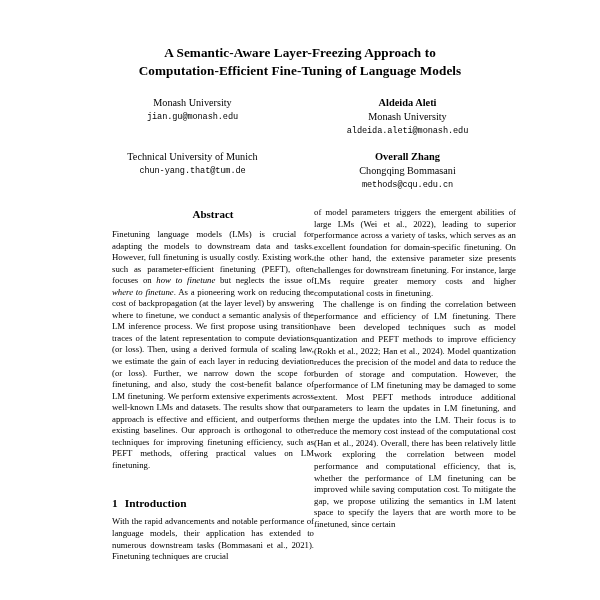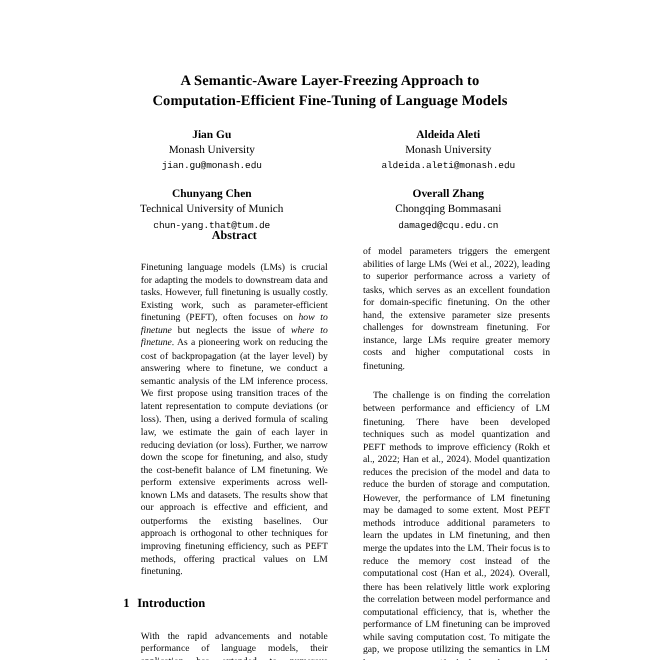--- a/index.html
+++ b/index.html
@@ -16,21 +16,21 @@
   }
   #page {
     position: relative;
     width: 600px;
     height: 600px;
     background: #ffffff;
     box-sizing: border-box;
     padding: 0;
   }
   .title-block {
-    padding-top: 64px;
+    padding-top: 44px;
     text-align: center;
   }
   .paper-title {
     font-family: "Liberation Serif", serif;
     font-weight: bold;
     font-size: 13.2px;
     line-height: 17.5px;
     letter-spacing: 0.1px;
     margin: 0 auto;
     width: 430px;
@@ -82,28 +82,28 @@
     text-align: center;
     font-weight: bold;
     font-size: 11px;
     line-height: 14px;
     margin-bottom: 8px;
   }
   .section-head {
     font-weight: bold;
     font-size: 11.4px;
     line-height: 15px;
-    margin-top: 12px;
+    margin-top: 25px;
     margin-bottom: 5px;
   }
   .section-head .secnum {
     margin-right: 7px;
   }
   p.body {
-    margin: 16px;
+    margin: 0;
     font-size: 8.75px;
     line-height: 11.55px;
     text-align: justify;
     text-justify: inter-word;
     hyphens: manual;
   }
   p.body + p.body {
     text-indent: 9px;
   }
   .abstract-body {
@@ -120,40 +120,38 @@
 
   <div class="title-block">
     <div class="paper-title">
       <div>A Semantic-Aware Layer-Freezing Approach to</div>
       <div>Computation-Efficient Fine-Tuning of Language Models</div>
     </div>
 
     <div class="authors">
       <div class="author-row">
         <div class="author-cell">
-          <div class="author-name">Jian Gu</div>
           <div class="author-affil">Monash University</div>
           <div class="author-email">jian.gu@monash.edu</div>
         </div>
         <div class="author-cell">
           <div class="author-name">Aldeida Aleti</div>
           <div class="author-affil">Monash University</div>
           <div class="author-email">aldeida.aleti@monash.edu</div>
         </div>
       </div>
       <div class="author-row">
         <div class="author-cell">
-          <div class="author-name">Chunyang Chen</div>
           <div class="author-affil">Technical University of Munich</div>
           <div class="author-email">chun-yang.that@tum.de</div>
         </div>
         <div class="author-cell">
           <div class="author-name">Overall Zhang</div>
           <div class="author-affil">Chongqing Bommasani</div>
-          <div class="author-email">damaged@cqu.edu.cn</div>
+          <div class="author-email">methods@cqu.edu.cn</div>
         </div>
       </div>
     </div>
   </div>
 
   <div class="columns">
 
     <div class="col">
       <div class="section-head-center">Abstract</div>
       <p class="body abstract-body"><span>Finetuning language models (LMs) is crucial for adapting the models to downstream data and tasks. However, full finetuning is usually costly. Existing work, such as parameter-efficient finetuning (PEFT), often focuses on </span><em>how to finetune</em><span> but neglects the issue of </span><em>where to finetune</em><span>. As a pioneering work on reducing the cost of backpropagation (at the layer level) by answering where to finetune, we conduct a semantic analysis of the LM inference process. We first propose using transition traces of the latent representation to compute deviations (or loss). Then, using a derived formula of scaling law, we estimate the gain of each layer in reducing deviation (or loss). Further, we narrow down the scope for finetuning, and also, study the cost-benefit balance of LM finetuning. We perform extensive experiments across well-known LMs and datasets. The results show that our approach is effective and efficient, and outperforms the existing baselines. Our approach is orthogonal to other techniques for improving finetuning efficiency, such as PEFT methods, offering practical values on LM finetuning.</span></p>

